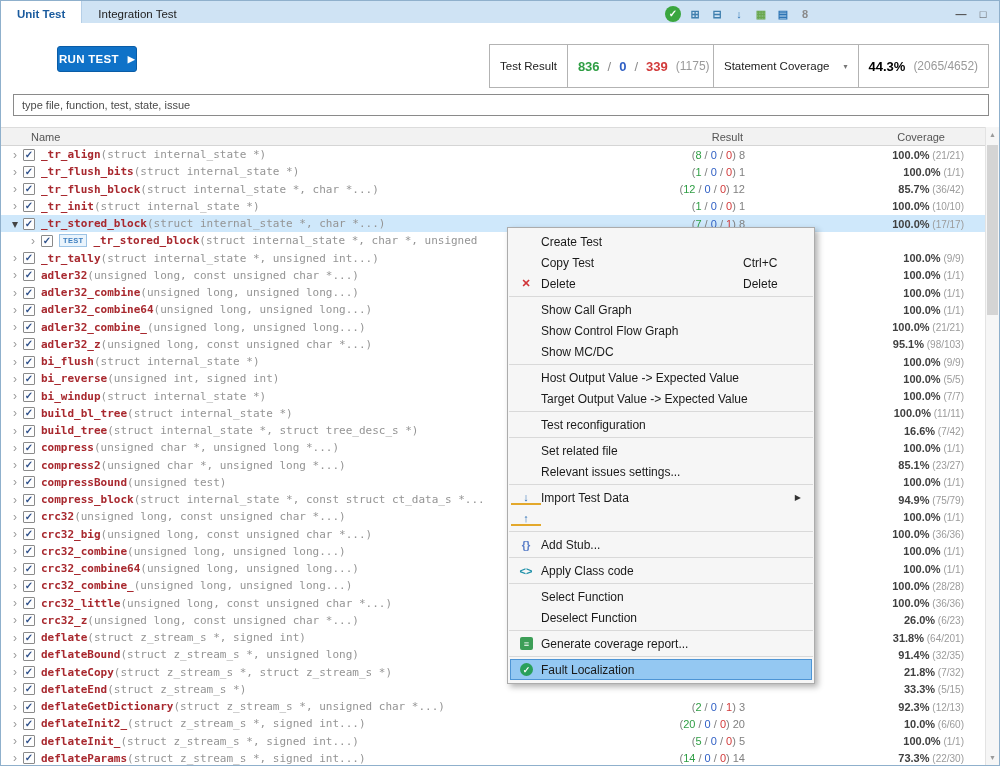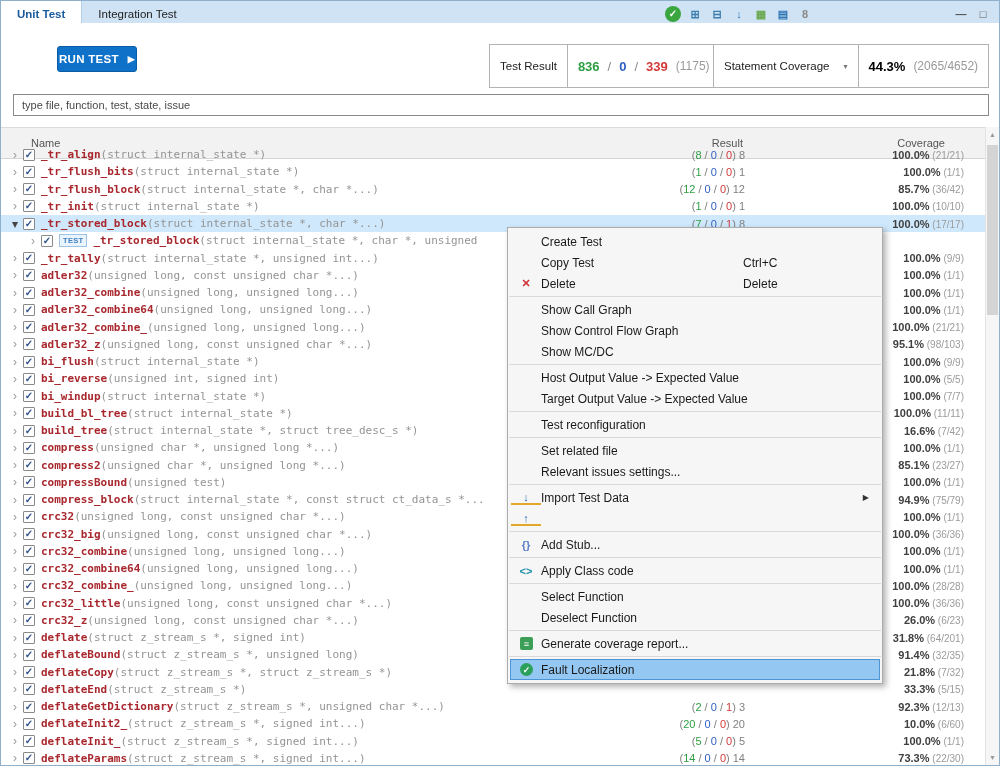--- a/index.html
+++ b/index.html
@@ -43,21 +43,21 @@
   .dim { color:#8a8a8a; font-weight:normal; }
   .t  { color:#9a9a9a; font-weight:normal; font-size:12px; }
 
   
   .search { position:absolute; left:12px; top:93px; width:976px; height:22px;
             border:1px solid #8a8a8a; font-size:11px; padding:0 8px; color:#333;
             font-family:"Liberation Sans",sans-serif; }
   .search::placeholder { color:#4a4a4a; opacity:1; }
 
   
-  .thead { position:absolute; left:0; right:14px; top:126px; height:32px;
+  .thead { position:absolute; left:0; right:14px; top:126px; height:19px;
            background:#f2f2f2; border-top:1px solid #dcdcdc;
            border-bottom:1px solid #d5d5d5; display:flex; align-items:center;
            font-size:11px; color:#555; }
   .tbody { position:absolute; left:0; right:14px; top:145px; bottom:0; overflow:hidden; }
   .row { height:17.25px; display:flex; align-items:center; font-size:11px;
          white-space:nowrap; cursor:default; }
   .row.selected { background:#cfe8fb; }
   .c-name { flex:1; overflow:hidden; display:flex; align-items:center; padding-left:6px; }
   .row.child .c-name { padding-left:24px; }
   .arrow { width:16px; color:#9a9a9a; font-size:12px; text-align:center; flex:0 0 16px; }
@@ -86,21 +86,21 @@
   .vscroll { position:absolute; right:0; top:126px; bottom:0; width:14px;
              background:#f6f6f6; border-left:1px solid #e3e3e3; }
   .vs-up, .vs-down { position:absolute; left:0; width:13px; height:15px;
              font-size:7px; color:#9a9a9a; display:flex; align-items:center;
              justify-content:center; cursor:pointer; }
   .vs-up { top:0; } .vs-down { bottom:0; }
   .vs-thumb { position:absolute; left:1px; top:18px; width:11px; height:170px;
              background:#d4d4d4; cursor:grab; }
 
   
-  .menu { position:absolute; left:506px; top:226px; width:376px;
+  .menu { position:absolute; left:506px; top:226px; width:308px;
           background:#f6f6f6; border:1px solid #acacac; padding:3px 0;
           box-shadow:3px 3px 6px rgba(0,0,0,.3); z-index:10; }
   .mi { height:21px; margin:0 2px; border:1px solid transparent;
         display:flex; align-items:center; font-size:12px; color:#1a1a1a;
         position:relative; cursor:pointer; }
   .mi.hl { background:#94c8f2; border-color:#4e95d5; }
   .mi .ico { width:30px; flex:0 0 30px; text-align:center; font-size:11px;
              font-weight:bold; display:inline-flex; align-items:center;
              justify-content:center; }
   .mi .ico.round { width:13px; height:13px; flex:0 0 13px; margin:0 8px 0 9px;

